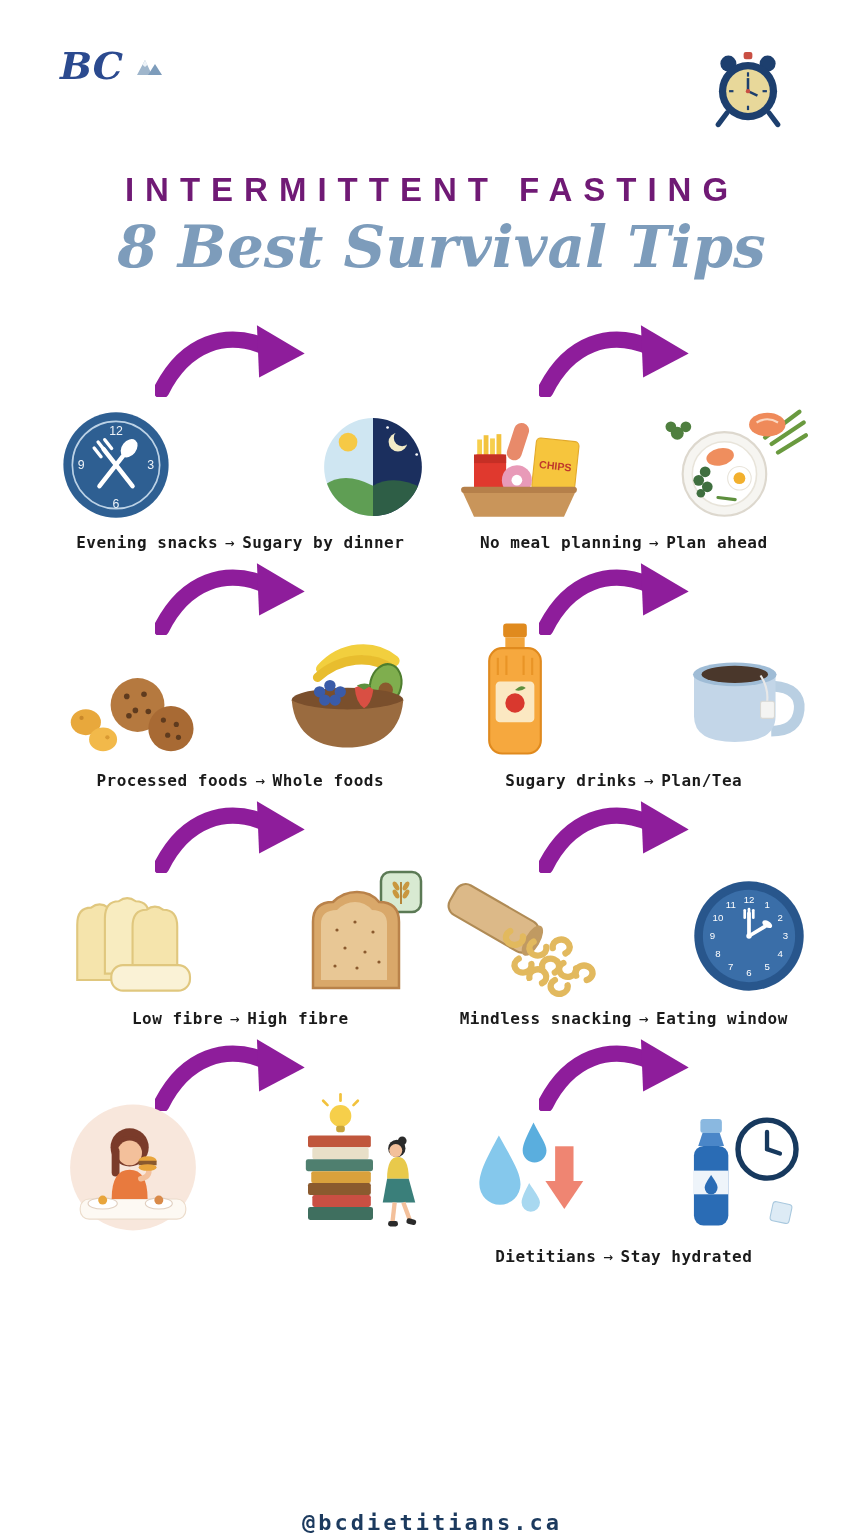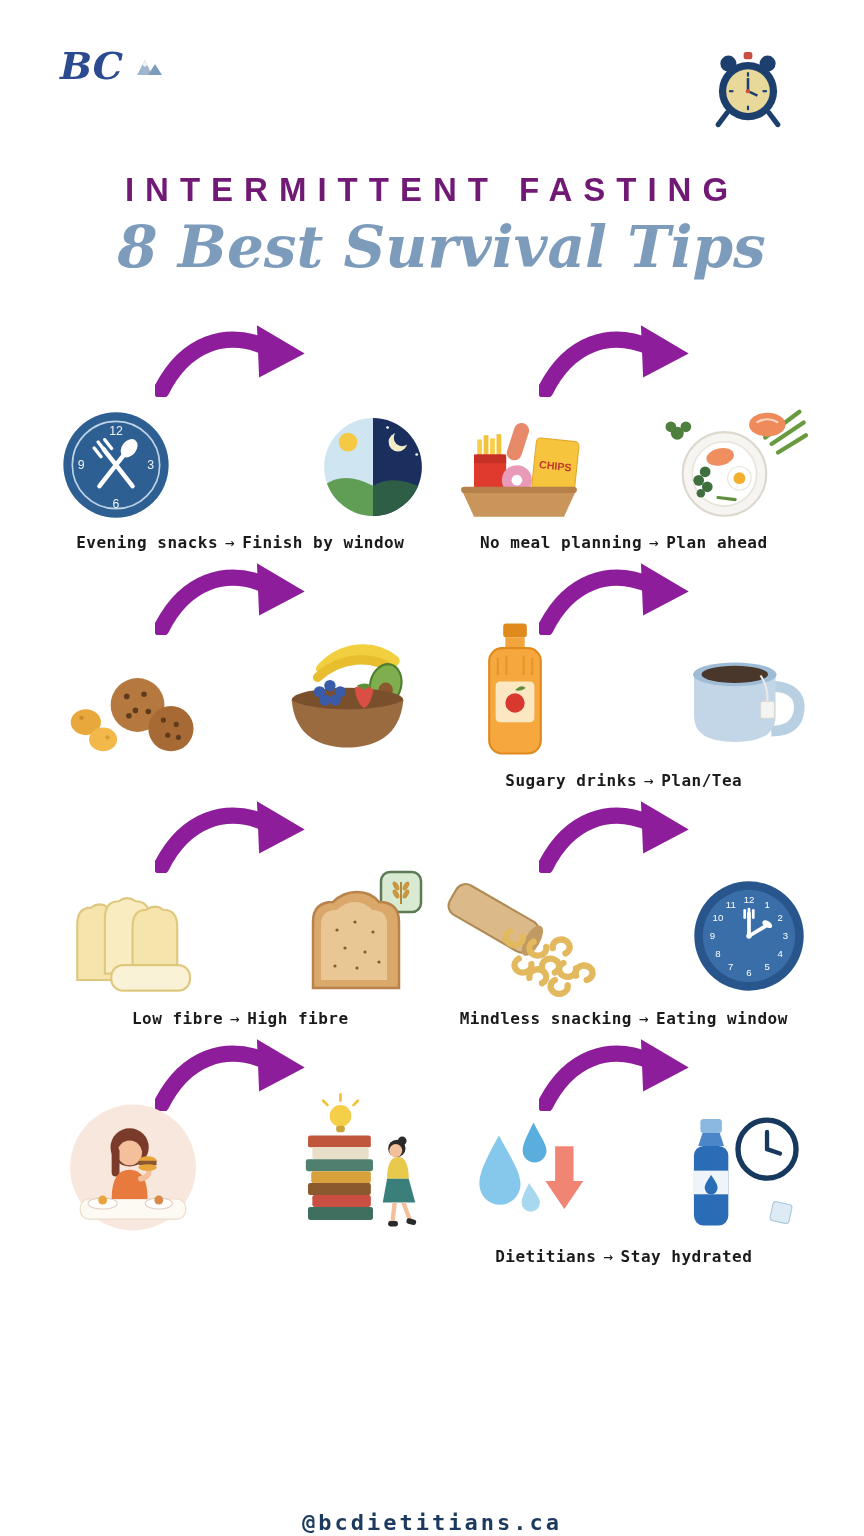--- a/index.html
+++ b/index.html
@@ -114,21 +114,21 @@
             <path d="M0 70 Q 20 52 50 68 L50 100 L0 100 Z" fill="#5f9e54"></path>
             <path d="M50 68 Q 72 56 100 72 L100 100 L50 100 Z" fill="#2e5e46"></path>
             <circle cx="74" cy="26" r="9" fill="#f3ecc8"></circle>
             <circle cx="78" cy="22" r="8" fill="#1b2f5e"></circle>
             <circle cx="88" cy="16" r="1.5" fill="#ffffff"></circle>
               <circle cx="64" cy="12" r="1.3" fill="#ffffff"></circle>
               <circle cx="92" cy="38" r="1.3" fill="#ffffff"></circle>
           </g>
         </svg>
       </div>
-      <div class="caption"><span>Evening snacks</span><span class="cap-arrow">→</span><span>Finish by window</span></div>
+      <div class="caption"><span>Evening snacks</span><span class="cap-arrow">→</span><span>Sugary by dinner</span></div>
     </div>
 
     <div class="tip">
       <div class="art">
         <svg class="swoosh" viewBox="0 0 140 70">
           <path d="M6 64 C 28 20, 66 8, 102 24" fill="none" stroke="#8e1d9b" stroke-width="15" stroke-linecap="round"></path>
           <polygon points="94,4 138,30 96,52" fill="#8e1d9b"></polygon>
         </svg>
         <svg class="from-icon" width="150" height="118" viewBox="0 0 140 110">
           <rect x="62" y="18" width="14" height="36" rx="7" fill="#e88a6a" transform="rotate(18 69 36)"></rect>
@@ -211,20 +211,21 @@
               <circle cx="58" cy="46" r="5.5"></circle>
               <circle cx="68" cy="52" r="5.5"></circle>
             <circle cx="53" cy="60" r="5.5"></circle>
               <circle cx="63" cy="60" r="5.5"></circle>
           </g>
           <path d="M82 48 q10 -6 18 2 q-2 14 -9 18 q-8 -6 -9 -20 z" fill="#d94f43"></path>
           <path d="M84 46 q8 -4 14 0 l-7 4 z" fill="#5d8f3d"></path>
           <path d="M21 60 C 24 96 50 106 75 106 C 100 106 126 96 129 60 C 110 72 40 72 21 60 Z" fill="#9a6b3f"></path>
         </svg>
       </div>
+      <div class="caption"><span>Processed foods</span><span class="cap-arrow">→</span><span>Whole foods</span></div>
     </div>
 
     <div class="tip">
       <div class="art">
         <svg class="swoosh" viewBox="0 0 140 70">
           <path d="M6 64 C 28 20, 66 8, 102 24" fill="none" stroke="#8e1d9b" stroke-width="15" stroke-linecap="round"></path>
           <polygon points="94,4 138,30 96,52" fill="#8e1d9b"></polygon>
         </svg>
         <svg class="from-icon" width="86" height="140" viewBox="0 0 80 130" style="left:36px;">
           <rect x="29" y="4" width="22" height="13" rx="3" fill="#e08a1e"></rect>

